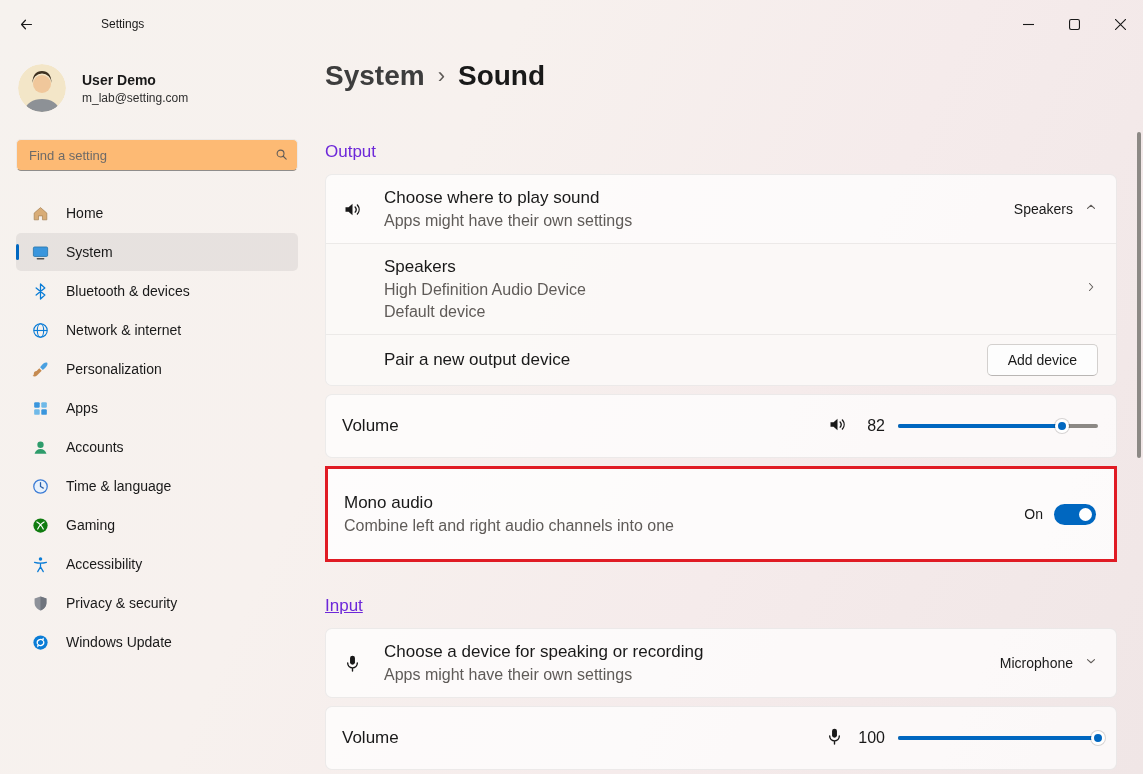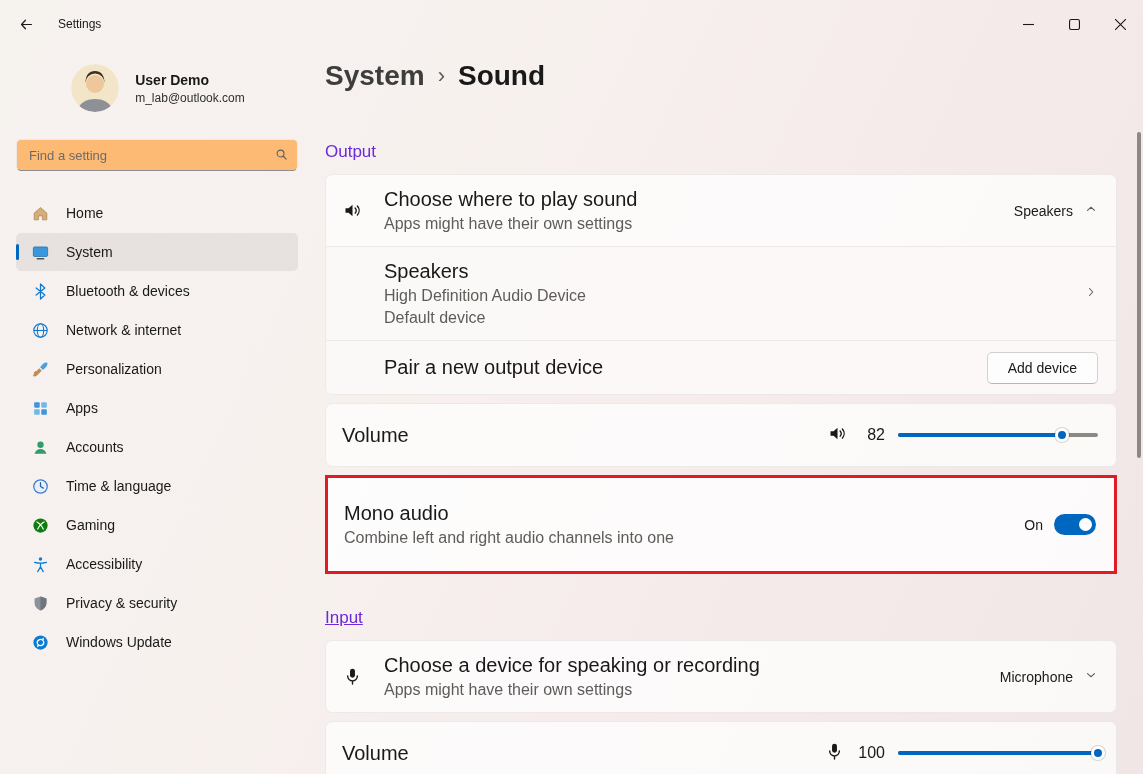--- a/index.html
+++ b/index.html
@@ -6,33 +6,33 @@
   html,body { width:1143px; height:774px; overflow:hidden; }
   body {
     font-family:"Liberation Sans","DejaVu Sans",sans-serif;
     background:linear-gradient(115deg,#f6f2ee 0%,#f7f1ee 35%,#f5ebeb 65%,#f0e6e6 100%);
     color:#191919;
     position:relative;
   }
   :root { --accent:#0067c0; --highlight:#e01b24; }
 
   
-  .titlebar { display:flex; align-items:center; height:48px; }
+  .titlebar { display:flex; align-items:center; height:48px;gap:43px; }
   .back-btn { width:36px; height:30px; margin-left:8px; background:transparent; border:none;
     border-radius:5px; display:flex; align-items:center; justify-content:center; cursor:pointer; }
   .win-title { font-size:12px; margin-left:14px; color:#191919; }
   .win-controls { margin-left:auto; display:flex; height:100%; }
   .win-btn { width:46px; height:100%; display:flex; align-items:center; justify-content:center;
     background:transparent; border:none; cursor:pointer; }
 
   .body-row { display:flex; height:726px; }
 
   
   .sidebar { flex:0 0 312px; width:312px; padding:6px 14px 0 16px; }
-  .user { display:flex; align-items:center; gap:16px; margin:10px 0 0 2px; cursor:pointer;justify-content:center; }
+  .user { display:flex; align-items:center; gap:16px; margin:10px 0 0 2px; cursor:pointer; }
   .avatar { width:48px; height:48px; border-radius:50%; overflow:hidden; flex:0 0 48px; }
   .uname { font-size:14px; font-weight:700; color:#191919; }
   .uemail { font-size:12px; color:#2f2f2f; margin-top:3px; }
   .searchbox { position:relative; margin-top:27px; }
   .searchbox input { width:100%; height:32px; border:1px solid #ece9e7; border-bottom:1px solid #8f8d8b;
     background:#fdba74; border-radius:5px; padding:0 32px 0 12px; font-size:13px; color:#191919;
     outline:none; font-family:inherit; }
   .searchbox input::placeholder { color:#6d6a68; }
   .search-ic { position:absolute; right:9px; top:8px; cursor:pointer; }
   nav { margin-top:23px; }
@@ -53,21 +53,21 @@
   .section-label { font-size:17px; color:#6d28d9; }
   .sec-output { margin-top:50px; }
   .sec-input { margin-top:34px;text-decoration:underline; }
   .sec-advanced { margin-top:33px; }
 
   .card { background:rgba(255,255,255,0.72); border:1px solid rgba(0,0,0,0.068);
     border-radius:7px; margin-top:12px; overflow:hidden; }
   .row { display:flex; align-items:center; padding:0 18px 0 16px; cursor:pointer; }
   .row .ic { width:26px; display:flex; justify-content:flex-start; margin-right:16px; }
   .row-main { flex:1; min-width:0; padding:13px 0; }
-  .row-title { font-size:20px; color:#191919; }
+  .row-title { font-size:17px; color:#191919; }
   .row-sub { font-size:16px; color:#5f5b58; margin-top:4px; }
   .row-right { display:flex; align-items:center; gap:11px; margin-left:auto; }
   .value-text { font-size:14px; color:#191919; }
   .subrow { border-top:1px solid rgba(0,0,0,0.06); background:rgba(250,248,246,0.65); }
   .subrow .row-main { padding-left:42px; }
   .pair-row .row-main { padding:15px 0 15px 42px; }
   .btn { font-family:inherit; font-size:14px; color:#191919; background:#fdfdfd;
     border:1px solid #d3d0ce; border-bottom-color:#b9b6b4; border-radius:5px;
     padding:7px 20px; cursor:pointer; }
 
@@ -140,21 +140,21 @@
           <g clip-path="url(#av)">
             <circle cx="24" cy="24" r="24" fill="#f3e6c8"></circle>
             <path d="M6 48c1.5-9 9-13 18-13s16.5 4 18 13z" fill="#8d9196"></path>
             <circle cx="24" cy="20" r="9" fill="#f0c79b"></circle>
             <path d="M14.5 19a9.5 9.5 0 0 1 19 0c0-8-3.5-12-9.5-12s-9.5 4-9.5 12z" fill="#3e3121"></path>
           </g>
         </svg>
       </span>
       <div>
         <div class="uname">User Demo</div>
-        <div class="uemail">m_lab@outlook.com</div>
+        <div class="uemail">m_lab@setting.com</div>
       </div>
     </div>
 
     <div class="searchbox">
       <input placeholder="Find a setting" style="">
       <span class="search-ic">
         <svg viewBox="0 0 24 24" width="15" height="15" fill="none" stroke="#5f5b58" stroke-width="1.7" stroke-linecap="round">
             <circle cx="10.5" cy="10.5" r="5.5"></circle>
             <path d="M14.8 14.8 19.5 19.5"></path>
           </svg>

